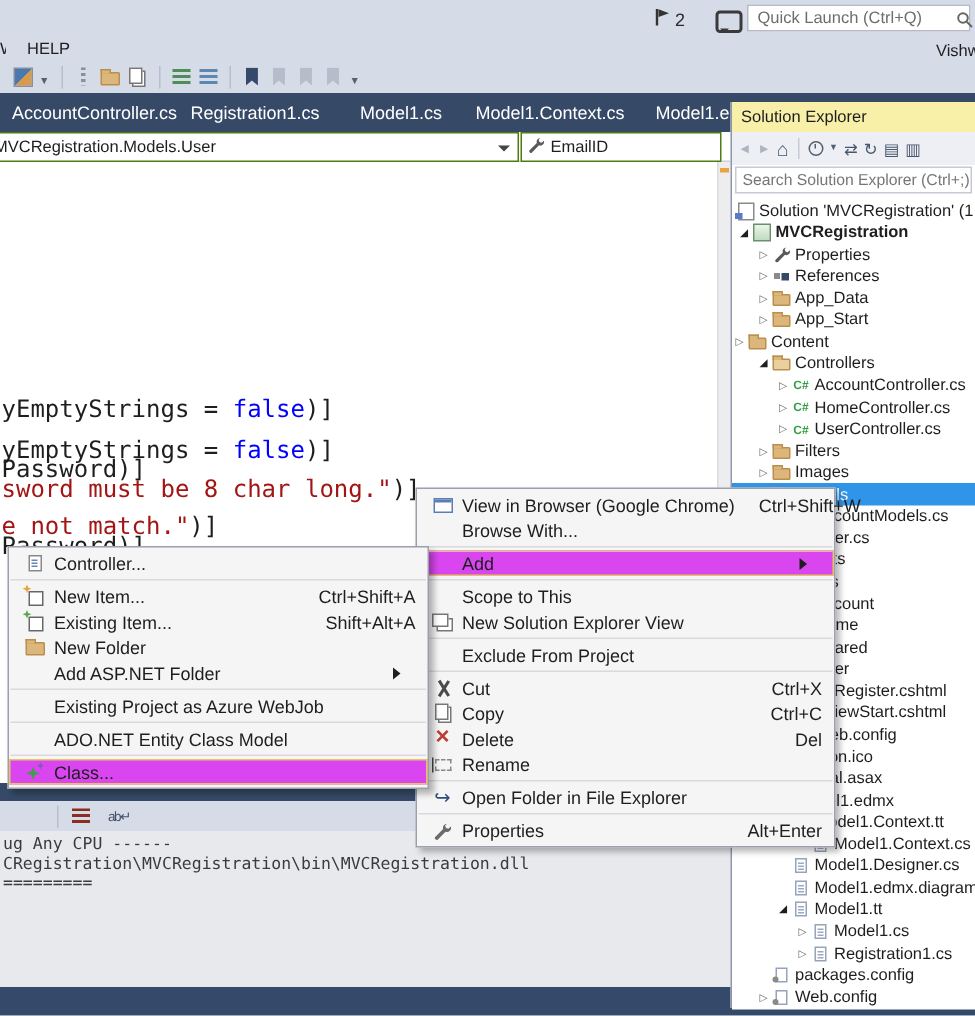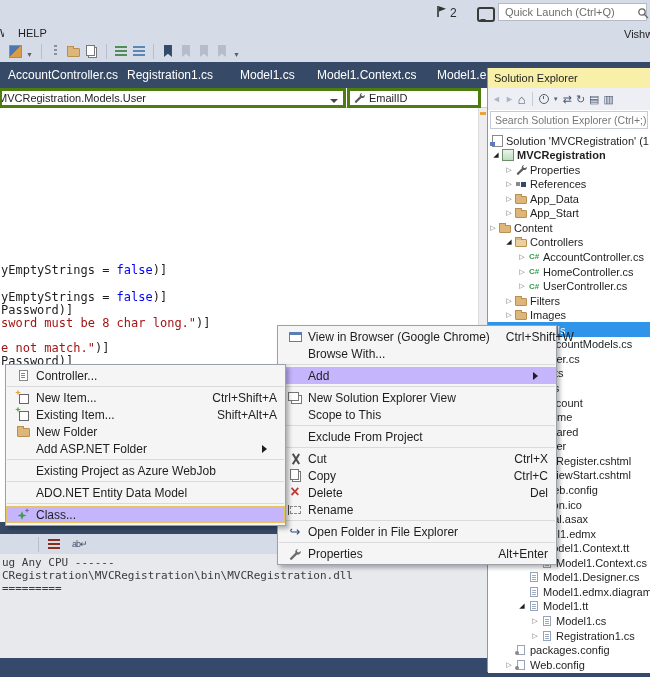--- a/index.html
+++ b/index.html
@@ -25,28 +25,28 @@
   .ic-bars{width:12px;height:10px;background:repeating-linear-gradient(#5B87B0 0 2px,transparent 2px 4px);}
   .ic-bars.g{background:repeating-linear-gradient(#4f8f57 0 2px,transparent 2px 4px);}
   .bookmark{width:8px;height:12px;background:#35496A;clip-path:polygon(0 0,100% 0,100% 100%,50% 72%,0 100%);}
   .bookmark.dim{background:#B6BCC9;}
   .dots3{width:3px;height:12px;background:repeating-linear-gradient(#8A90A0 0 2px,transparent 2px 4px);}
   
   .tabstrip{left:0;top:62px;width:650px;height:26px;background:#364A67;overflow:hidden;}
   .tab{position:absolute;top:0;height:26px;line-height:26px;color:#fff;font-size:12px;white-space:nowrap;}
   
   .navbar{left:0;top:88px;width:487px;height:20px;background:#fff;border-bottom:1px solid #CCD0DB;box-sizing:border-box;}
-  .combo{position:absolute;top:0;height:20px;border:3px solid #4d7c0f;background:#fff;box-sizing:border-box;display:flex;align-items:center;font-size:11px;overflow:hidden;}
+  .combo{position:absolute;top:0;height:20px;border:1px solid #4d7c0f;background:#fff;box-sizing:border-box;display:flex;align-items:center;font-size:11px;overflow:hidden;}
   .combo1{left:-1px;width:347px;}
   .combo1 .txt{margin-left:-4px;white-space:nowrap;}
   .combo-arrow{position:absolute;right:5px;top:8px;border:4px solid transparent;border-top-color:#444;}
   .combo2{left:347px;width:134px;padding-left:4px;gap:4px;}
   
   .editor{left:0;top:108px;width:487px;height:414px;background:#fff;}
-  .code-line{position:absolute;left:1px;font-family:"DejaVu Sans Mono",monospace;font-size:12px;white-space:pre;}
+  .code-line{position:absolute;left:1px;font-family:"DejaVu Sans Mono",monospace;font-size:16px;white-space:pre;}
   .scrollstrip{left:478px;top:108px;width:9px;height:414px;background:#EDEDF0;border-left:1px solid #DCDCE0;box-sizing:border-box;}
   .scrollmark{position:absolute;left:1px;width:6px;height:3px;background:#E8A33D;}
   
   .navy-split{left:0;top:522px;width:487px;height:12px;background:#364A67;}
   .out-toolbar{left:0;top:534px;width:487px;height:20px;background:#D6DBE8;display:flex;align-items:center;}
   .ic-clear{width:12px;height:10px;background:repeating-linear-gradient(#8A2E22 0 2px,transparent 2px 4px);margin-left:9px;}
   .ic-wrap{font-size:9px;color:#44506a;margin-left:12px;letter-spacing:-1px;}
   .out-body{left:0;top:554px;width:487px;height:104px;background:#E8E9ED;overflow:hidden;}
   .out-line{position:absolute;left:2px;font-family:"DejaVu Sans Mono",monospace;font-size:11px;color:#3b3b3b;white-space:pre;}
   .statusbar{left:0;top:658px;width:650px;height:19px;background:#35496A;}
@@ -82,21 +82,21 @@
   .ic-ref::after{content:"";position:absolute;right:1px;top:1px;width:5px;height:5px;background:#35496A;}
   .ic-doc{width:8px;height:10px;border:1px solid #97A3B8;background:#fff;position:relative;box-sizing:border-box;}
   .ic-doc.tt::before{content:"";position:absolute;left:1px;top:2px;width:4px;height:1px;background:#9AAAC4;box-shadow:0 2px 0 #9AAAC4,0 4px 0 #9AAAC4;}
   .ic-doc.cfg::after{content:"";position:absolute;left:-3px;bottom:-1px;width:4px;height:4px;background:#8a8a8a;border-radius:50%;}
   .ic-at{color:#CE6A1F;font-weight:bold;font-size:10px;}
   
   .menu{position:absolute;background:#F5F5F5;border:1px solid #9BA0AA;box-shadow:3px 3px 4px rgba(0,0,0,.28);padding:2px 0;box-sizing:border-box;font-size:12px;}
   .ctx-menu{left:277px;top:325px;width:280px;z-index:20;}
   .sub-menu{left:5px;top:364px;width:281px;z-index:30;}
   .menu-row{height:17px;display:flex;align-items:center;padding:0 8px 0 4px;color:#1E1E1E;}
-  .menu-row.hl{background:#c4b5fd;box-shadow:inset 0 0 0 1px #E5C365;align-items:center;}
+  .menu-row.hl{background:#d946ef;box-shadow:inset 0 0 0 1px #E5C365;align-items:center;}
   .menu-row.disabled{color:#A4A4A4;}
   .m-gutter{width:26px;flex:none;display:flex;align-items:center;justify-content:center;}
   .m-label{flex:1;white-space:nowrap;}
   .m-short{white-space:nowrap;margin-left:16px;}
   .m-subarrow{width:6px;height:0;border:4px solid transparent;border-left:5px solid #1E1E1E;margin-left:6px;flex:none;}
   .menu-sep{height:1px;background:#D9D9DE;margin:2px 1px;}
   
   .i-browser{width:13px;height:10px;border:1px solid #5B7FB4;background:#fff;position:relative;box-sizing:border-box;}
   .i-browser::before{content:"";position:absolute;top:0;left:0;right:0;height:2px;background:#5B7FB4;}
   .i-sev{width:9px;height:7px;border:1px solid #777;background:#fff;box-shadow:3px 3px 0 -1px #fff,3px 3px 0 0 #777;margin:-3px 3px 0 0;}
@@ -537,28 +537,28 @@
         <span class="m-label">Browse With...</span>
       </div>
       <div class="menu-sep"></div>
       <div class="menu-row hl">
         <span class="m-gutter"></span>
         <span class="m-label">Add</span>
         <span class="m-subarrow"></span>
       </div>
       <div class="menu-sep"></div>
       <div class="menu-row">
-        <span class="m-gutter">
-          <span class="i-sev"></span>
-        </span>
-        <span class="m-label">New Solution Explorer View</span>
-      </div>
-      <div class="menu-row">
         <span class="m-gutter"></span>
         <span class="m-label">Scope to This</span>
+      </div>
+      <div class="menu-row">
+        <span class="m-gutter">
+          <span class="i-sev"></span>
+        </span>
+        <span class="m-label">New Solution Explorer View</span>
       </div>
       <div class="menu-sep"></div>
       <div class="menu-row">
         <span class="m-gutter"></span>
         <span class="m-label">Exclude From Project</span>
       </div>
       <div class="menu-sep"></div>
       <div class="menu-row">
         <span class="m-gutter">
           <span class="i-cut"></span>
@@ -639,21 +639,21 @@
         <span class="m-subarrow"></span>
       </div>
       <div class="menu-sep"></div>
       <div class="menu-row">
         <span class="m-gutter"></span>
         <span class="m-label">Existing Project as Azure WebJob</span>
       </div>
       <div class="menu-sep"></div>
       <div class="menu-row">
         <span class="m-gutter"></span>
-        <span class="m-label">ADO.NET Entity Data Model</span>
+        <span class="m-label">ADO.NET Entity Class Model</span>
       </div>
       <div class="menu-sep"></div>
       <div class="menu-row hl">
         <span class="m-gutter">
           <span class="i-class"></span>
         </span>
         <span class="m-label">Class...</span>
       </div>
     </div>
 

